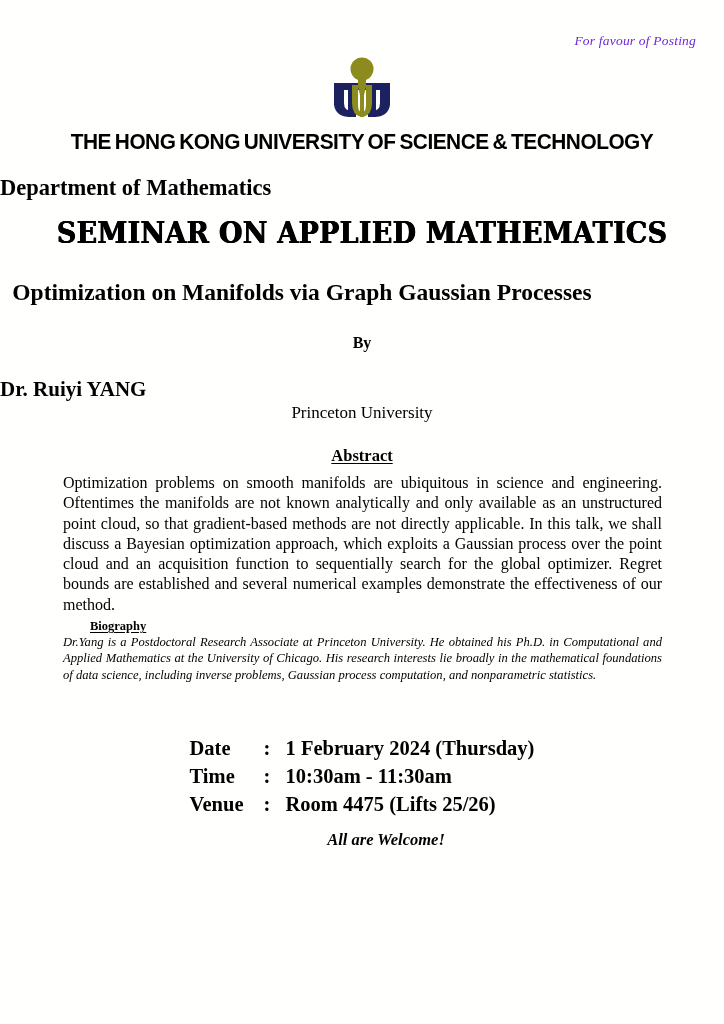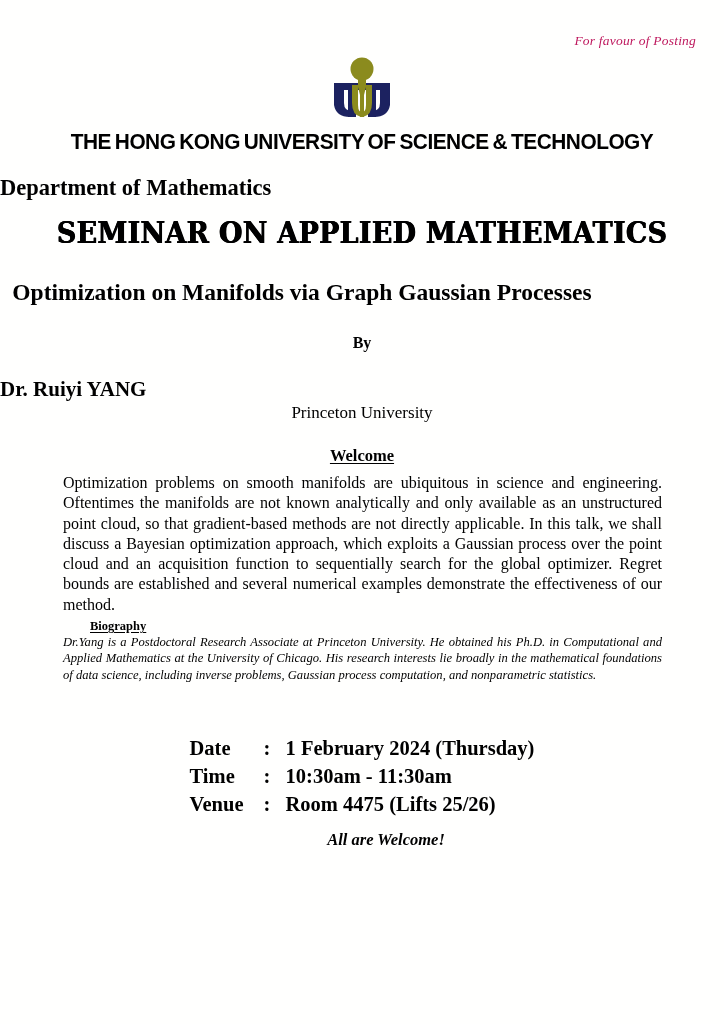--- a/index.html
+++ b/index.html
@@ -24,21 +24,21 @@
   }
 
   
   .posting-note {
     position: absolute;
     top: 33px;
     right: 28px;
     font-family: "Liberation Serif", "DejaVu Serif", serif;
     font-style: italic;
     font-size: 13.5px;
-    color: #be185d;
+    color: #6d28d9;
     letter-spacing: 0.2px;
     white-space: nowrap;
   }
 
   
   .logo-wrap {
     position: absolute;
     top: 57px;
     left: 0;
     width: 724px;
@@ -252,21 +252,21 @@
   <div class="seminar-title">SEMINAR ON APPLIED MATHEMATICS</div>
 
   <div class="talk-title">Optimization on Manifolds via Graph Gaussian Processes</div>
 
   <div class="by-label">By</div>
 
   <div class="speaker-name">Dr. Ruiyi YANG</div>
 
   <div class="speaker-affil">Princeton University</div>
 
-  <div class="abstract-heading">Welcome</div>
+  <div class="abstract-heading">Abstract</div>
 
   <div class="abstract-body">Optimization problems on smooth manifolds are ubiquitous in science and engineering. Oftentimes the manifolds are not known analytically and only available as an unstructured point cloud, so that gradient-based methods are not directly applicable. In this talk, we shall discuss a Bayesian optimization approach, which exploits a Gaussian process over the point cloud and an acquisition function to sequentially search for the global optimizer. Regret bounds are established and several numerical examples demonstrate the effectiveness of our method.</div>
 
   <div class="bio-heading">Biography</div>
 
   <div class="bio-body">Dr.Yang is a Postdoctoral Research Associate at Princeton University. He obtained his Ph.D. in Computational and Applied Mathematics at the University of Chicago. His research interests lie broadly in the mathematical foundations of data science, including inverse problems, Gaussian process computation, and nonparametric statistics.</div>
 
   <div class="details">
     <table>
       <tbody>

